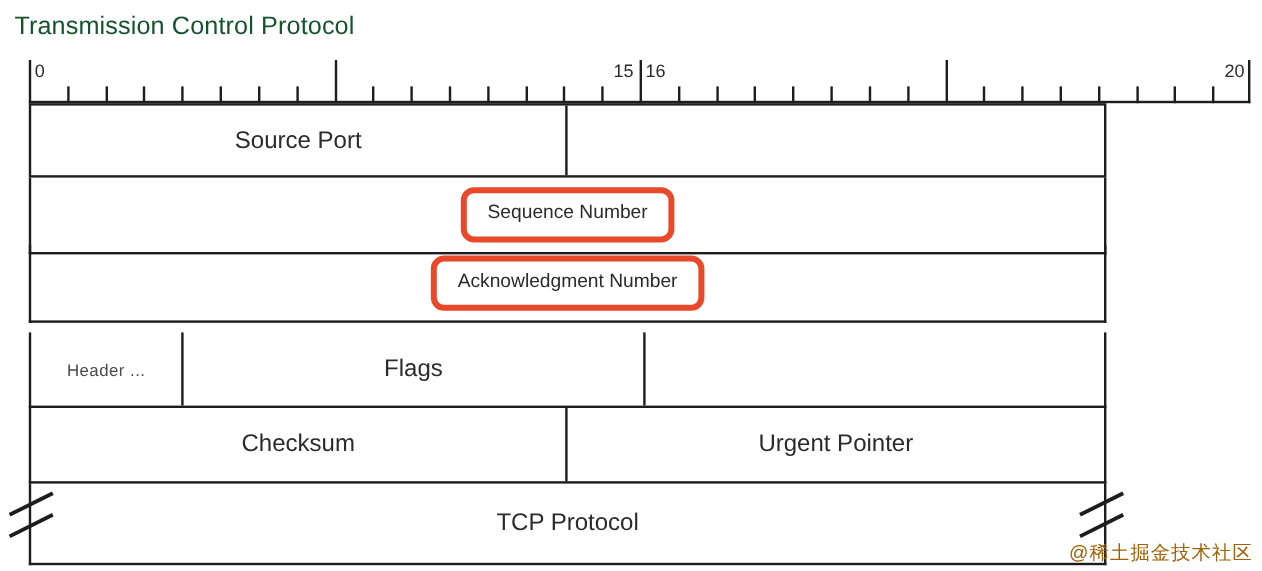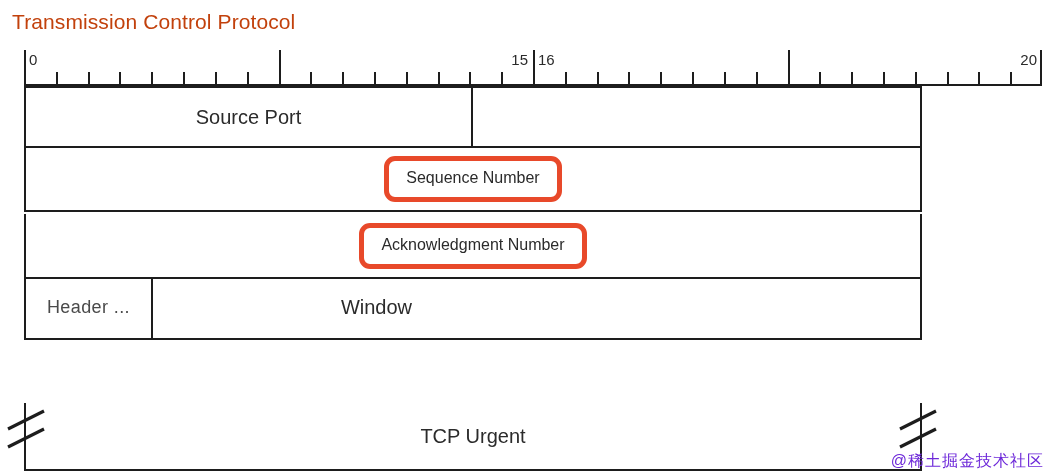--- a/index.html
+++ b/index.html
@@ -14,21 +14,21 @@
     color: #2b2b2b;
     overflow: hidden;
   }
 
   
   #title {
     position: absolute;
     left: 12px; top: 8px;
     font-size: 21px;
     line-height: 28px;
-    color: #c2410c;
+    color: #14532d;
     letter-spacing: 0.1px;
     white-space: nowrap;
   }
 
   
   #diagram {
     position: absolute;
     left: 24px; top: 50px;
     width: 1018px;
     height: 421px;
@@ -83,21 +83,21 @@
     justify-content: center;
     font-size: 20px;
     color: #2b2b2b;
     height: 100%;
     position: relative;
     white-space: nowrap;
   }
   .cell.half  { width: 50%; }
   .cell.full  { width: 100%; }
   .cell.sep   { border-right: 2px solid #1d1d1d; }
-  .cell.hdr   { width: 127px; font-size: 18px; color: #4a4a4a; letter-spacing: .4px; }
+  .cell.hdr   { width: 127px; font-size: 14px; color: #4a4a4a; letter-spacing: .4px; }
   .cell.flags { width: 385px; }
 
   
   .hl {
     display: inline-block;
     border: 5px solid #e8492a;
     border-radius: 11px;
     background: #ffffff;
     padding: 5px 17px 7px 17px;
     font-size: 16px;
@@ -116,21 +116,21 @@
     pointer-events: none;
   }
   .brk.left  { left: -22px; }
   .brk.right { right: -22px; }
 
   
   #watermark {
     position: absolute;
     right: 8px; bottom: 4px;
     font-size: 16px;
-    color: #6d28d9;
+    color: #a16207;
     letter-spacing: 1px;
     z-index: 8;
     white-space: nowrap;
   }
 </style>
 </head>
 <body>
 
 <div id="title">Transmission Control Protocol</div>
 
@@ -182,39 +182,47 @@
       <span>Source Port</span>
     </div>
   </div>
 
   <div class="row" style="top:98px; height:64px;">
     <div class="cell full">
       <span class="hl">Sequence Number</span>
     </div>
   </div>
 
-  <div class="row" style="top:164px; height:65px;">
+  <div class="row" style="top:154px; height:65px;">
     <div class="cell full">
       <span class="hl">Acknowledgment Number</span>
     </div>
   </div>
 
   <div class="row" style="top:227px; height:63px;">
     <div class="cell hdr sep">
       <span>Header ...</span>
     </div>
+    <div class="cell flags sep">
+      <span>Flags</span>
+    </div>
+  </div>
+
+  <div class="row" style="top:290px; height:63px;">
+    <div class="cell half sep">
+      <span>Checksum</span>
+    </div>
     <div class="cell half">
-      <span>Window</span>
-    </div>
-  </div>
-
+      <span>Urgent Pointer</span>
+    </div>
+  </div>
 
   <div class="row" style="top:353px; height:68px;">
     <div class="cell full">
-      <span>TCP Urgent</span>
+      <span>TCP Protocol</span>
     </div>
 
     <svg class="brk left" viewBox="0 0 46 58">
       <line x1="4" y1="26" x2="40" y2="8" stroke="#1d1d1d" stroke-width="3.2"></line>
       <line x1="4" y1="44" x2="40" y2="26" stroke="#1d1d1d" stroke-width="3.2"></line>
     </svg>
 
     <svg class="brk right" viewBox="0 0 46 58">
       <line x1="4" y1="26" x2="40" y2="8" stroke="#1d1d1d" stroke-width="3.2"></line>
       <line x1="4" y1="44" x2="40" y2="26" stroke="#1d1d1d" stroke-width="3.2"></line>

